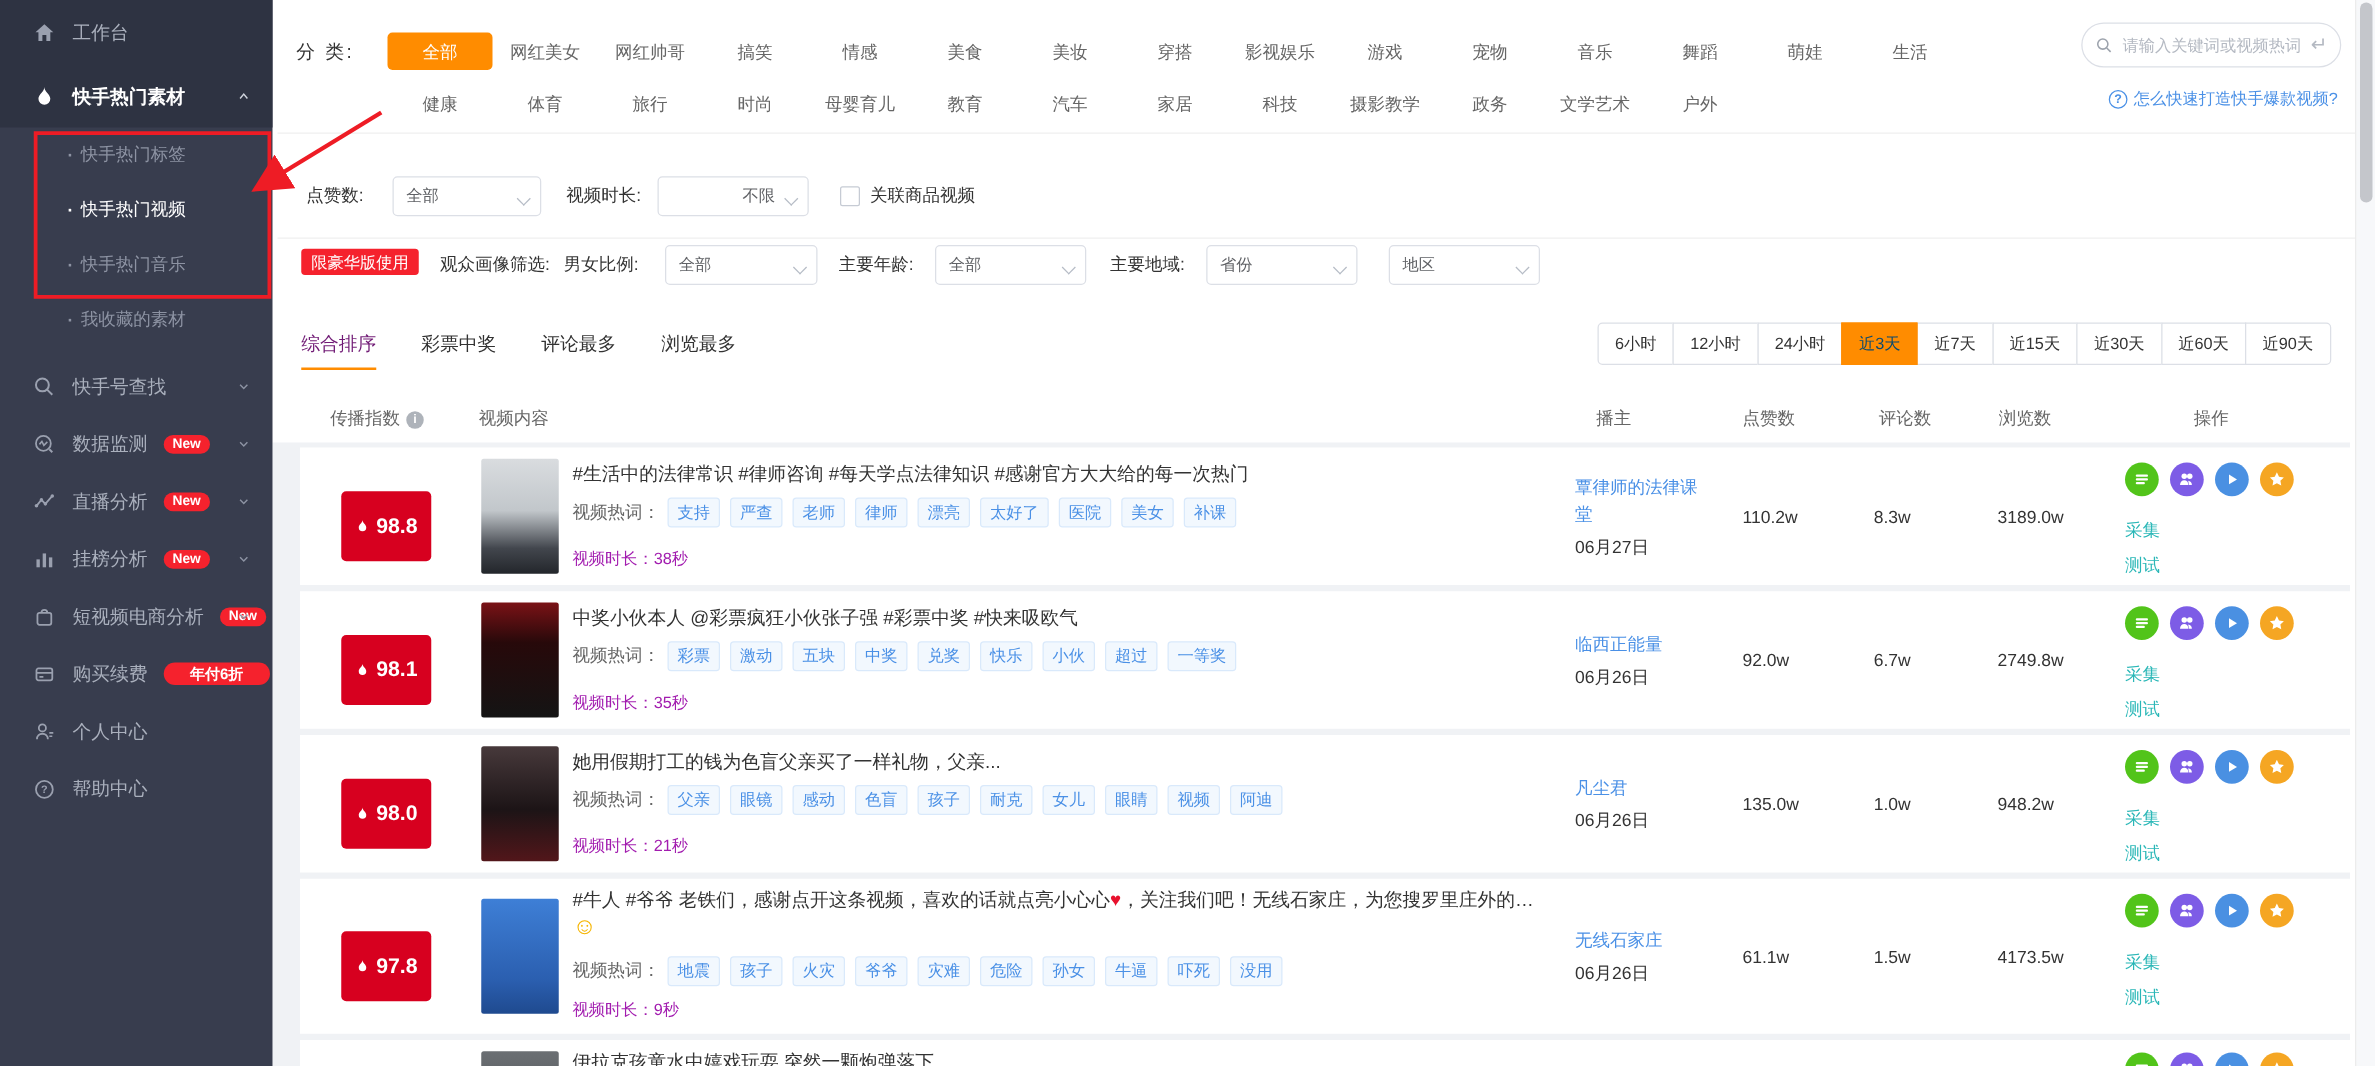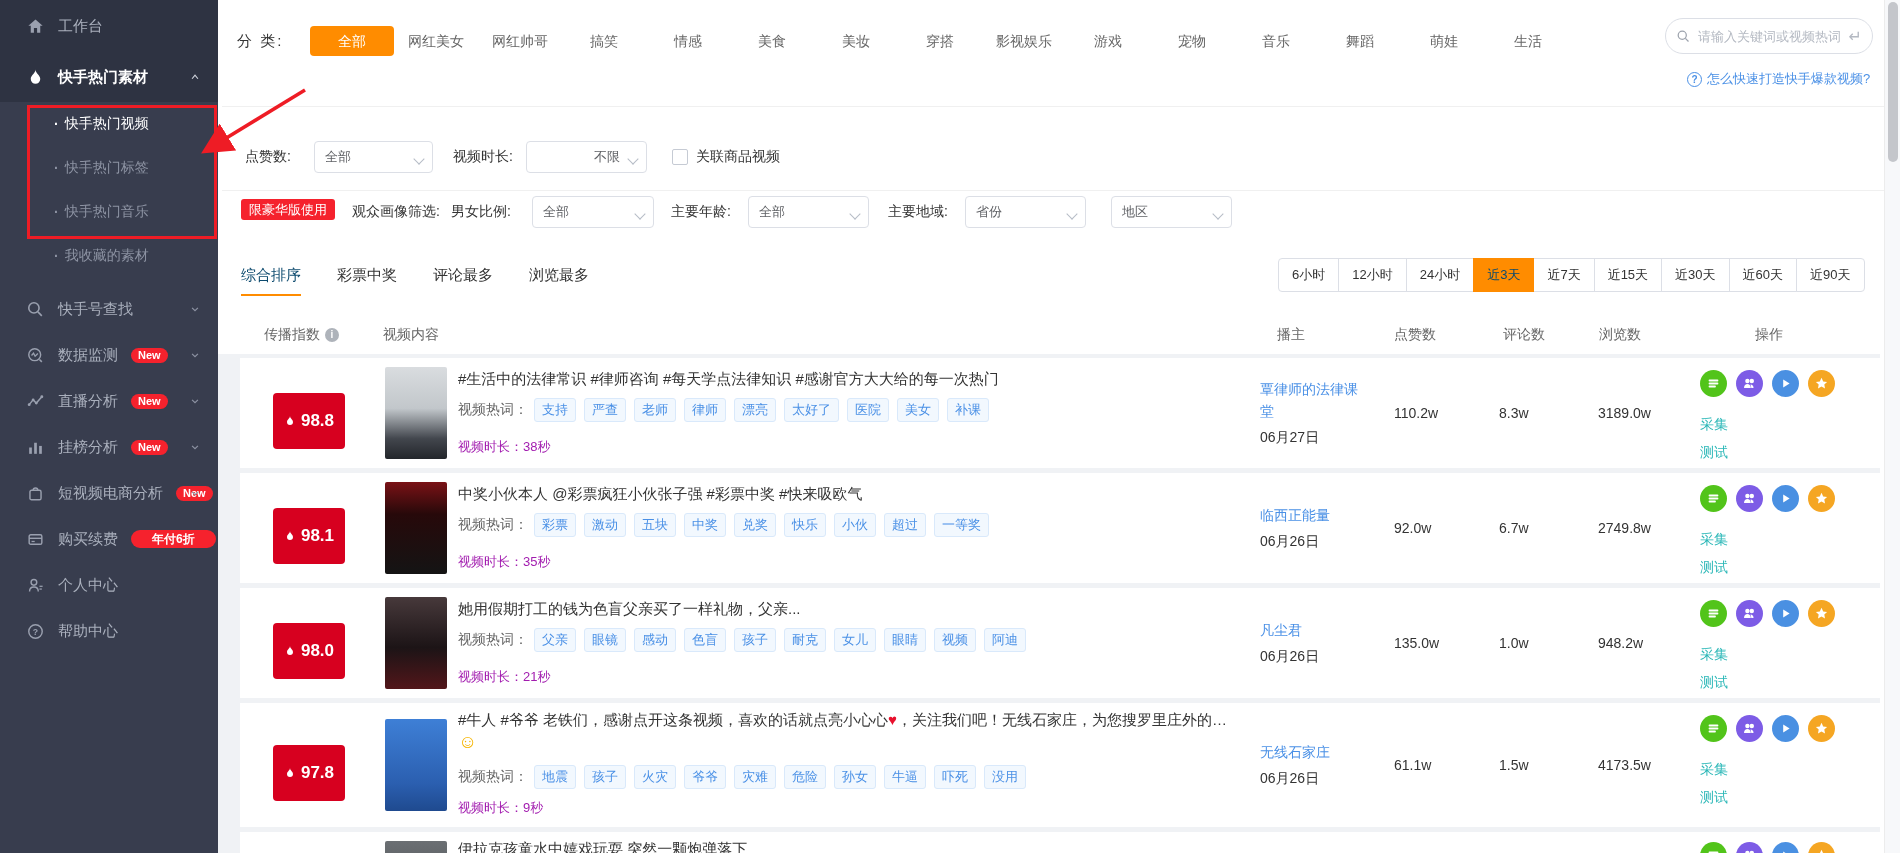--- a/index.html
+++ b/index.html
@@ -58,21 +58,21 @@
   .filter-row1 { position:absolute; left:0; top:116px; width:100%; height:34px;margin-top:24px; }
   .filter-row2 { position:absolute; left:0; top:196px; width:100%; height:32px; }
   .w119{width:119px;} .w121{width:121px;} .w122{width:122px;}
   .cb { position:absolute; left:454px; top:50%; transform:translateY(-50%); width:16px; height:16px;
         border:1px solid #c6cbd4; border-radius:2px; background:#fff; cursor:pointer; }
   .premium-badge { position:absolute; left:23px; top:3px; background:#f5222d; color:#fff; font-size:13px;
                    padding:4px 8px; border-radius:3px; line-height:1; }
 
   .sort-row { position:absolute; left:23px; top:266px; display:flex; gap:36px; }
   .sort-tab { font-size:15px; color:#333; padding-bottom:9px; cursor:pointer; }
-  .sort-tab.active { color:#0c4a6e; border-bottom:2px solid #ff8c00; }
+  .sort-tab.active { color:#701a75; border-bottom:2px solid #ff8c00; }
 
   .time-group { position:absolute; left:1060px; top:258px; display:flex; }
   .time-btn { height:34px; line-height:32px; padding:0 13px; border:1px solid #dcdfe6; margin-left:-1px;
               font-size:13px; color:#333; background:#fff; cursor:pointer; white-space:nowrap; }
   .time-btn:first-child { border-radius:4px 0 0 4px; margin-left:0; }
   .time-btn:last-child { border-radius:0 4px 4px 0; }
   .time-btn.active { background:#ff8c00; border-color:#ff8c00; color:#0c4a6e; position:relative; z-index:1; }
 
   .thead { position:absolute; left:0; top:320px; width:100%; height:34px; }
   .th { position:absolute; font-size:14px; color:#666; top:6px; white-space:nowrap; }
@@ -145,25 +145,25 @@
     <div class="side-item dark h50 active-parent">
       <svg class="side-icon" viewBox="0 0 24 24">
           <path d="M12 2 C12 7 6 9 6 14 a6 6 0 0 0 12 0 C18 9 12 7 12 2 Z" fill="#ffffff"></path>
         </svg>
       <span>快手热门素材</span>
       <svg class="side-chev" width="14" height="14" viewBox="0 0 24 24">
           <polyline points="7 15 12 9 17 15" fill="none" stroke="#cfd3dc" stroke-width="2"></polyline>
         </svg>
     </div>
     <div class="submenu">
+      <div class="submenu-item">
+          <span>快手热门标签</span>
+        </div>
       <div class="submenu-item active">
           <span>快手热门视频</span>
-        </div>
-      <div class="submenu-item">
-          <span>快手热门标签</span>
         </div>
       <div class="submenu-item">
           <span>快手热门音乐</span>
         </div>
       <div class="submenu-item">
           <span>我收藏的素材</span>
         </div>
     </div>
     <div class="side-spacer"></div>
 
@@ -265,20 +265,35 @@
         <span class="cat-item">美食</span>
         <span class="cat-item">美妆</span>
         <span class="cat-item">穿搭</span>
         <span class="cat-item">影视娱乐</span>
         <span class="cat-item">游戏</span>
         <span class="cat-item">宠物</span>
         <span class="cat-item">音乐</span>
         <span class="cat-item">舞蹈</span>
         <span class="cat-item">萌娃</span>
         <span class="cat-item">生活</span>
+      </div>
+    <div class="cat-row r2">
+        <span class="cat-item">健康</span>
+        <span class="cat-item">体育</span>
+        <span class="cat-item">旅行</span>
+        <span class="cat-item">时尚</span>
+        <span class="cat-item">母婴育儿</span>
+        <span class="cat-item">教育</span>
+        <span class="cat-item">汽车</span>
+        <span class="cat-item">家居</span>
+        <span class="cat-item">科技</span>
+        <span class="cat-item">摄影教学</span>
+        <span class="cat-item">政务</span>
+        <span class="cat-item">文学艺术</span>
+        <span class="cat-item">户外</span>
       </div>
 
     <div class="search-box">
       <svg width="15" height="15" viewBox="0 0 24 24">
           <circle cx="10" cy="10" r="6.5" fill="none" stroke="#9da3ad" stroke-width="2"></circle>
           <line x1="15" y1="15" x2="20" y2="20" stroke="#9da3ad" stroke-width="2"></line>
         </svg>
       <input type="text" placeholder="请输入关键词或视频热词" style="">
       <span class="enter-key">↵</span>
     </div>

